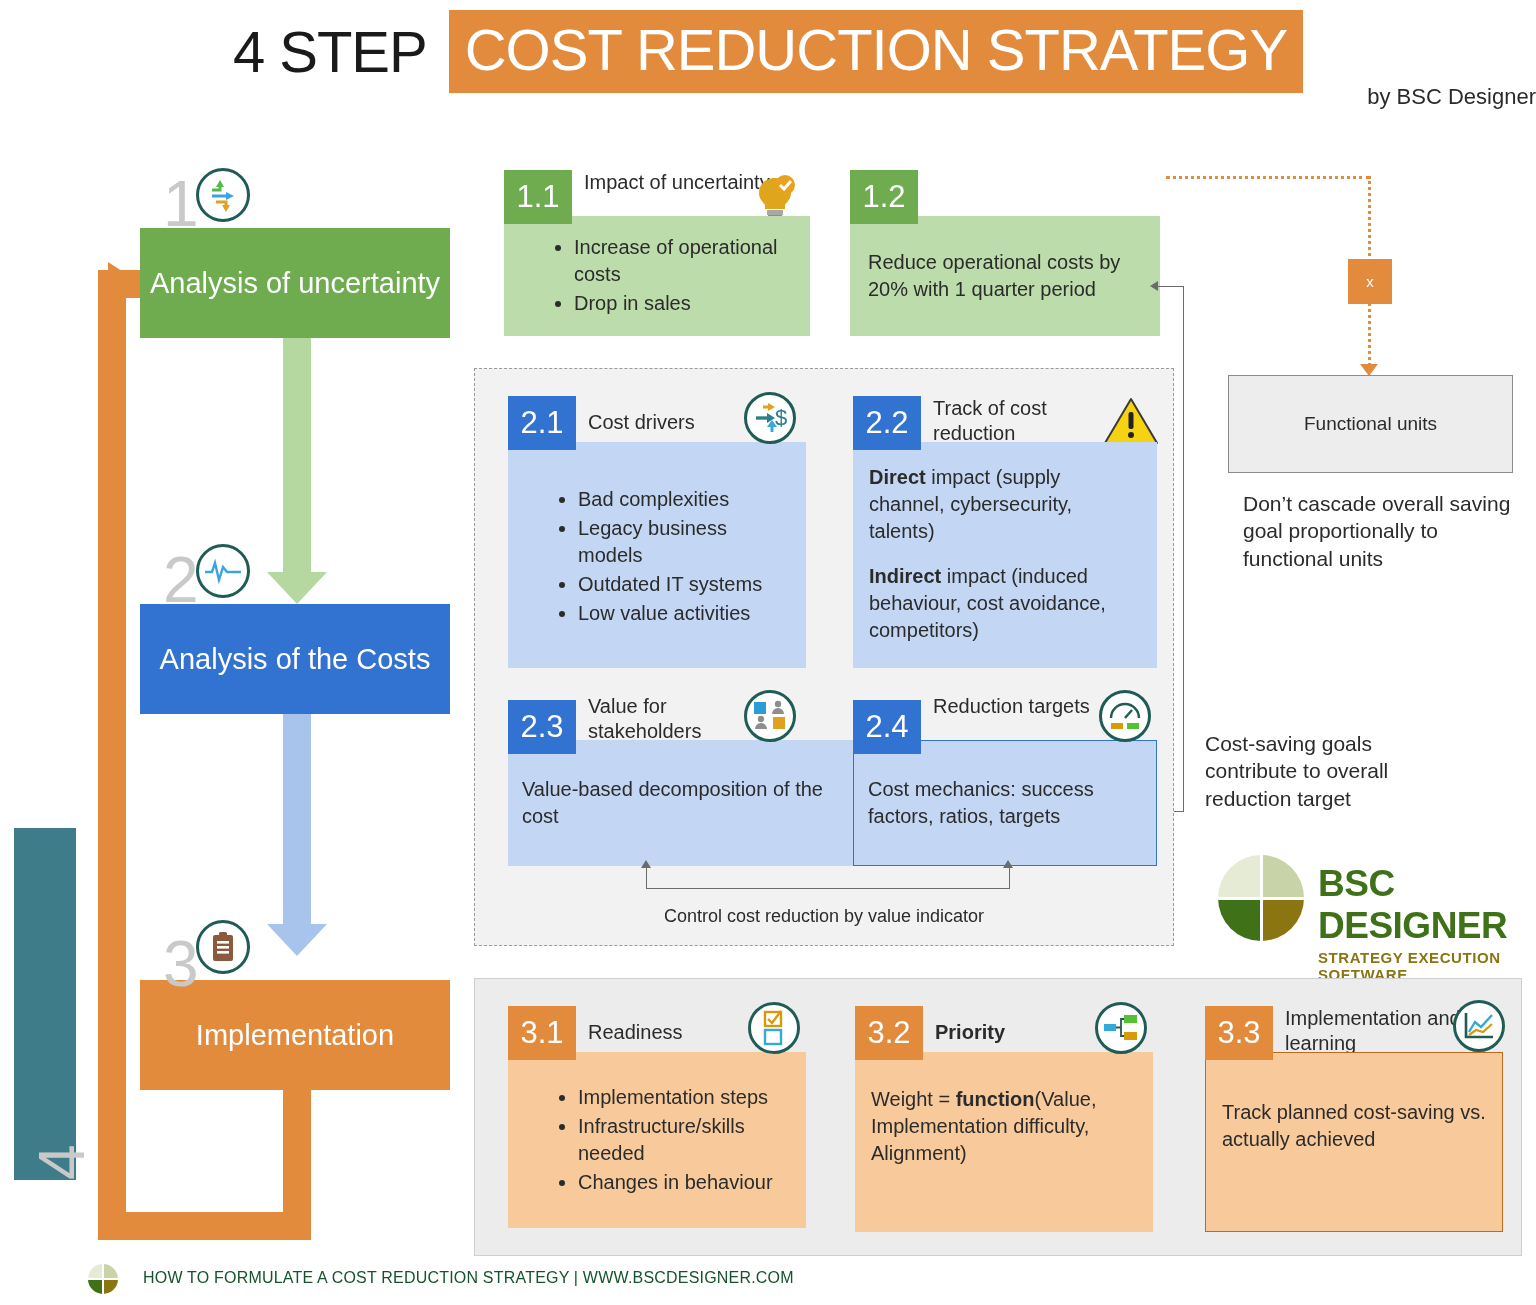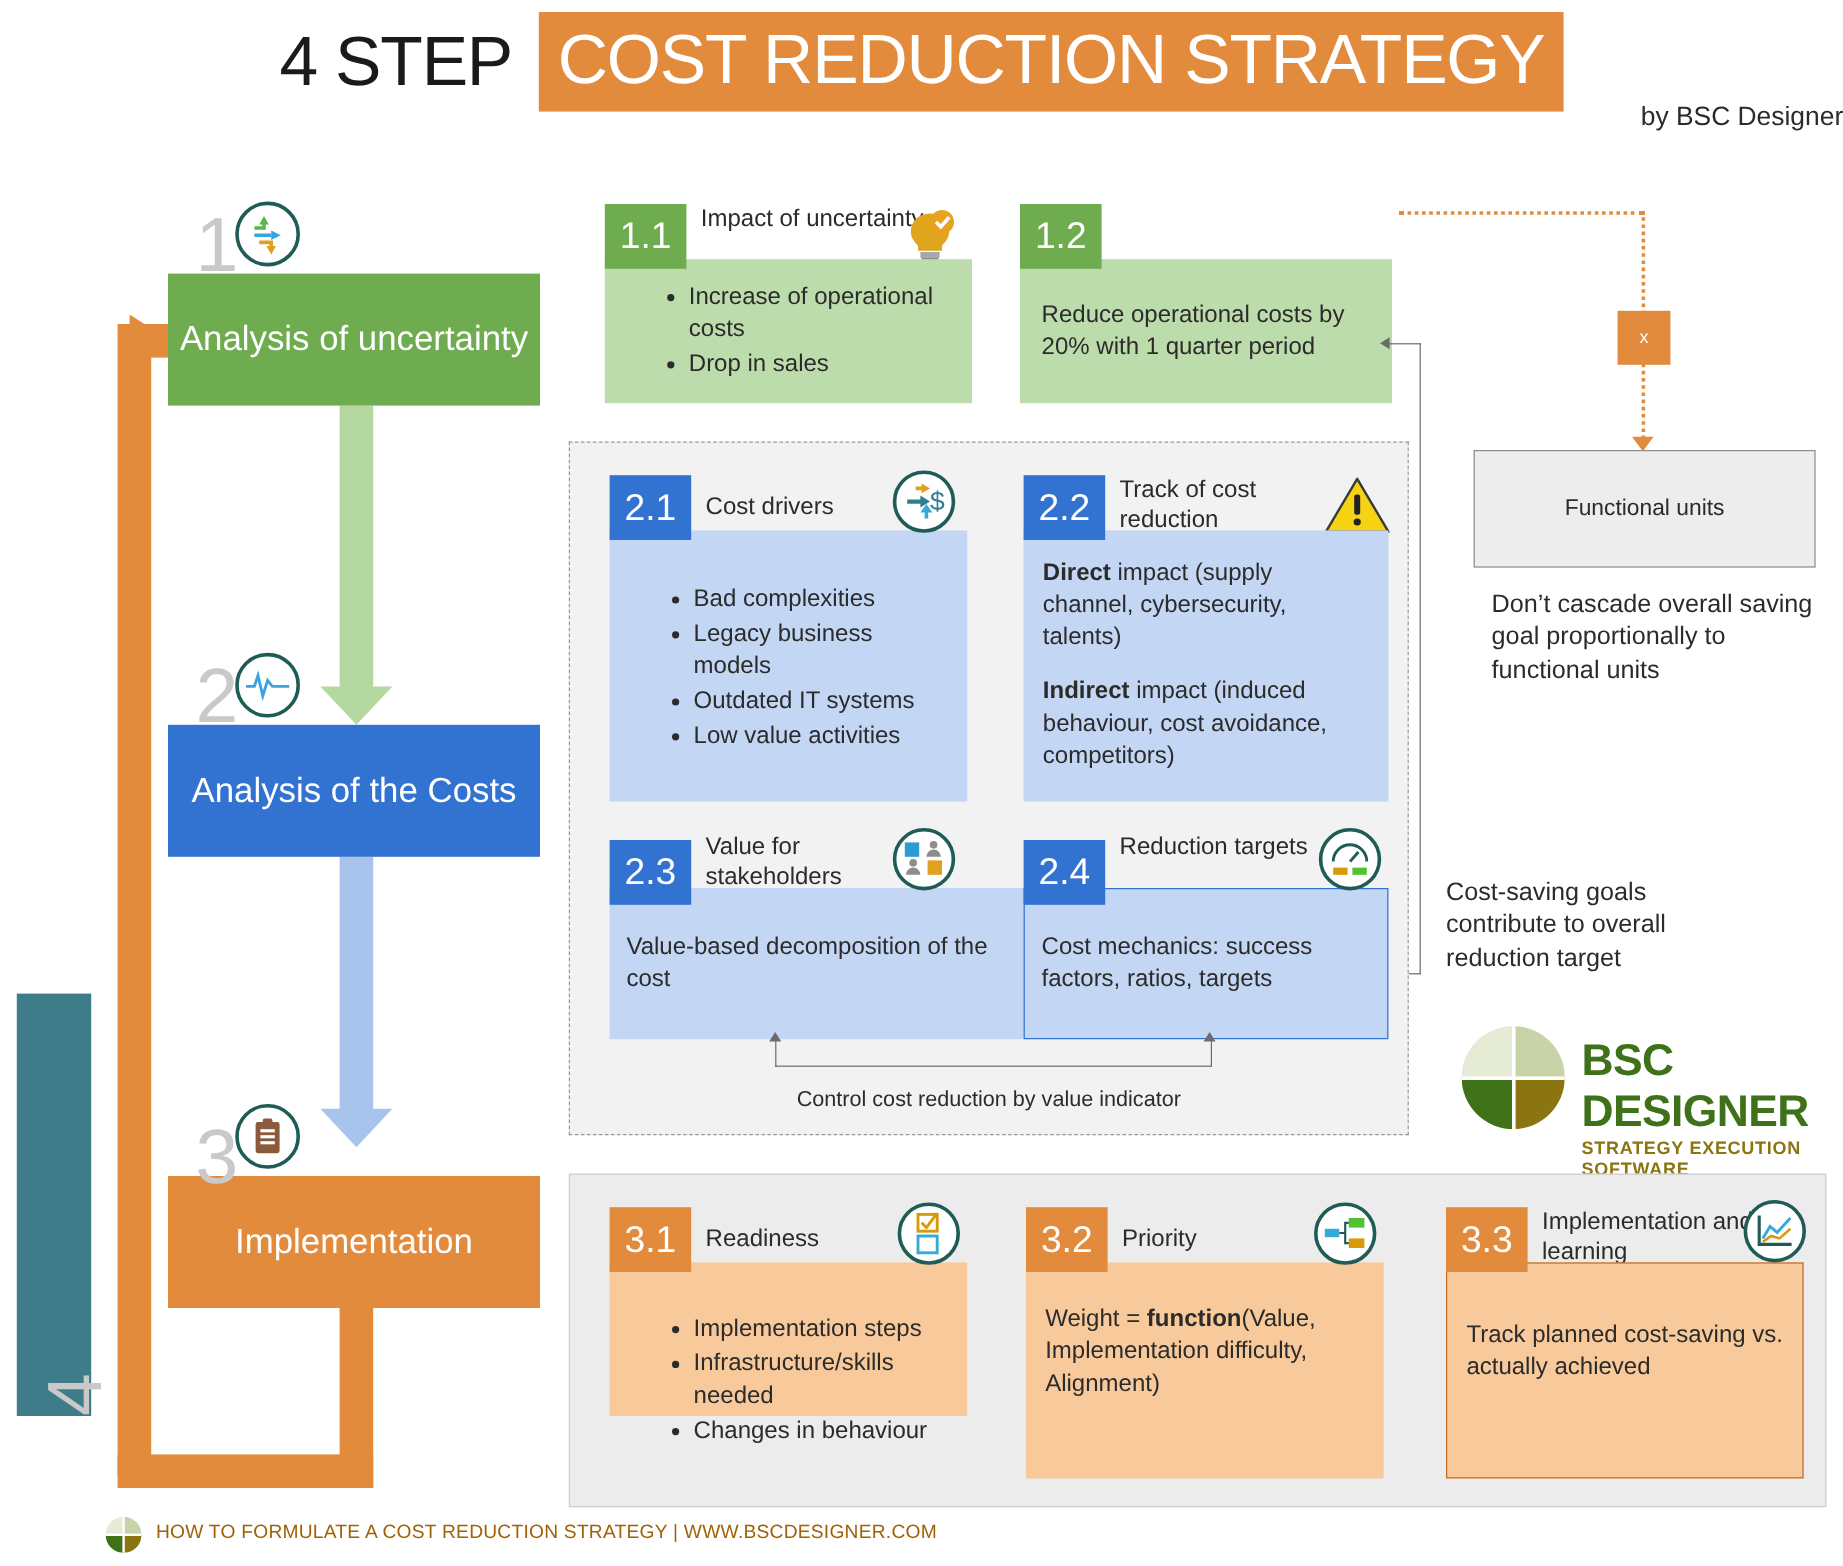--- a/index.html
+++ b/index.html
@@ -164,21 +164,21 @@
   #note-contribute{left:1205px;top:730px;width:260px;}
 
   
   #logo{left:1218px;top:855px;width:310px;height:85px;}
   #logo-text{position:absolute;left:100px;top:8px;}
   #logo-name{font-size:37px;font-weight:bold;color:#3E7118;letter-spacing:-0.5px;}
   #logo-tag{font-size:15px;font-weight:bold;color:#8A7511;letter-spacing:0.6px;margin-top:2px;}
 
   
   #footer{left:88px;top:1262px;width:1000px;height:34px;}
-  #footer-text{position:absolute;left:42px;top:7px;font-size:16px;color:#a16207;letter-spacing:.2px;}
+  #footer-text{position:absolute;left:55px;top:7px;font-size:16px;color:#14532d;letter-spacing:.2px;}
 
   .pie{position:relative;border-radius:50%;overflow:hidden;}
   .pie i{position:absolute;width:50%;height:50%;display:block;}
 </style>
 </head>
 <body>
 
 <div id="title-row">
   <div id="title-wrap">
     <span id="title-step">4 STEP</span><span id="title-main">COST REDUCTION STRATEGY</span>
@@ -379,32 +379,32 @@
 <div class="card" id="card-31" style="left:508px;top:1006px;width:298px;height:226px;">
   <div class="tag tag-orange">3.1</div>
   <div class="hdr" style="top:14px;">Readiness</div>
   <div class="hicon circ-icon" style="left:240px;top:-4px;width:52px;height:52px;position:absolute;">
     <svg width="30" height="38" viewBox="0 0 30 38">
       <rect x="6" y="3" width="16" height="14" fill="none" stroke="#D79A08" stroke-width="2.4"></rect>
       <polyline points="9,10 13,14 22,2" stroke="#D79A08" stroke-width="2.4" fill="none"></polyline>
       <rect x="6" y="21" width="16" height="14" fill="none" stroke="#35A9DB" stroke-width="2.4"></rect>
     </svg>
   </div>
-  <div class="body body-orange" style="width:298px;height:128px;padding-top:42px;">
+  <div class="body body-orange" style="width:298px;height:176px;padding-top:32px;">
     <ul>
       <li>Implementation steps</li>
       <li>Infrastructure/skills needed</li>
       <li>Changes in behaviour</li>
     </ul>
   </div>
 </div>
 
 <div class="card" id="card-32" style="left:855px;top:1006px;width:298px;height:226px;">
   <div class="tag tag-orange">3.2</div>
-  <div class="hdr" style="top:14px;">Priority</div>
+  <div class="hdr" style="top:14px;font-weight:bold;">Priority</div>
   <div class="hicon circ-icon" style="left:240px;top:-4px;width:52px;height:52px;position:absolute;">
     <svg width="38" height="32" viewBox="0 0 38 32">
       <rect x="2" y="12" width="12" height="7" fill="#35A9DB"></rect>
       <rect x="22" y="3" width="13" height="8" fill="#52C233"></rect>
       <rect x="22" y="20" width="13" height="8" fill="#D79A08"></rect>
       <path d="M14 15.5 h5 v-8.5 h3 M19 15.5 v8.5 h3" stroke="#1F5C55" stroke-width="1.8" fill="none"></path>
     </svg>
   </div>
   <div class="body body-orange" style="width:298px;height:180px;padding:34px 16px;">
     <span>Weight = </span><b>function</b><span>(Value, Implementation difficulty, Alignment)</span>

